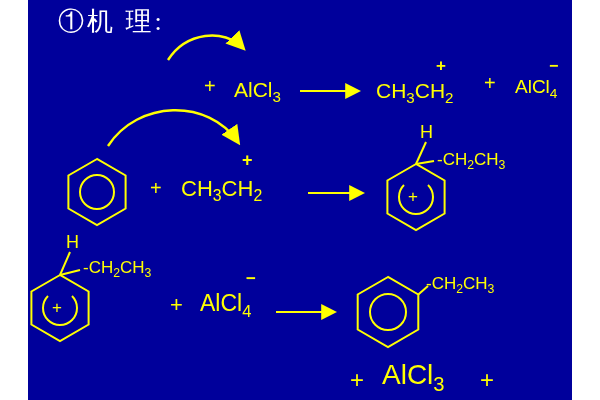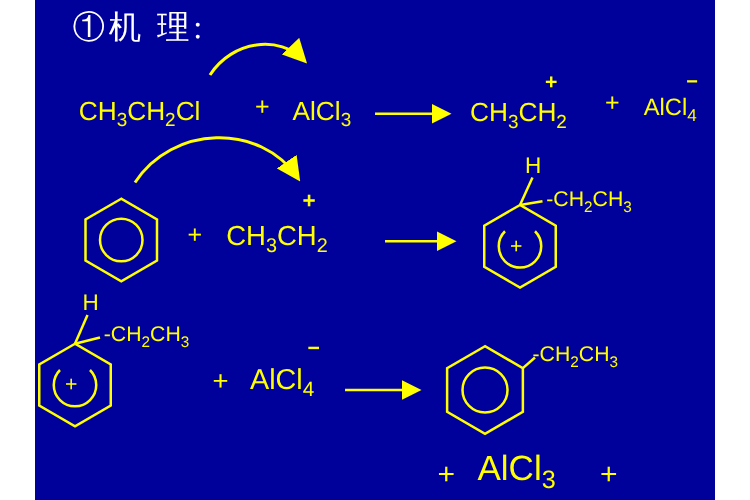--- a/index.html
+++ b/index.html
@@ -66,21 +66,20 @@
 
       <line x1="248" y1="312" x2="306" y2="312" class="stroke" marker-end="url(#arrow)"></line>
 
       <g>
         <polygon points="360,277 329.7,294.5 329.7,329.5 360,347 390.3,329.5 390.3,294.5" class="stroke"></polygon>
         <circle cx="360" cy="312" r="18" class="stroke"></circle>
         <line x1="390.3" y1="294.5" x2="400" y2="286" class="stroke"></line>
       </g>
     </svg>
 
-    <span class="f" style="left:35px;top:78px;font-size:21px">CH<sub>3</sub>CH<sub>2</sub>Cl</span>
     <span class="f" style="left:176px;top:75px;font-size:20px">+</span>
     <span class="f" style="left:206px;top:78px;font-size:21px">AlCl<sub>3</sub></span>
     <span class="f" style="left:348px;top:79px;font-size:21px">CH<sub>3</sub>CH<sub>2</sub></span>
     <span class="f charge" style="left:408px;top:56px;font-size:17px">+</span>
     <span class="f" style="left:456px;top:72px;font-size:20px">+</span>
     <span class="f" style="left:487px;top:76px;font-size:19px">AlCl<sub>4</sub></span>
     <span class="f charge" style="left:521px;top:57px;font-size:16px">−</span>
 
     <span class="f" style="left:122px;top:177px;font-size:20px">+</span>
     <span class="f" style="left:153px;top:176px;font-size:22px">CH<sub>3</sub>CH<sub>2</sub></span>

